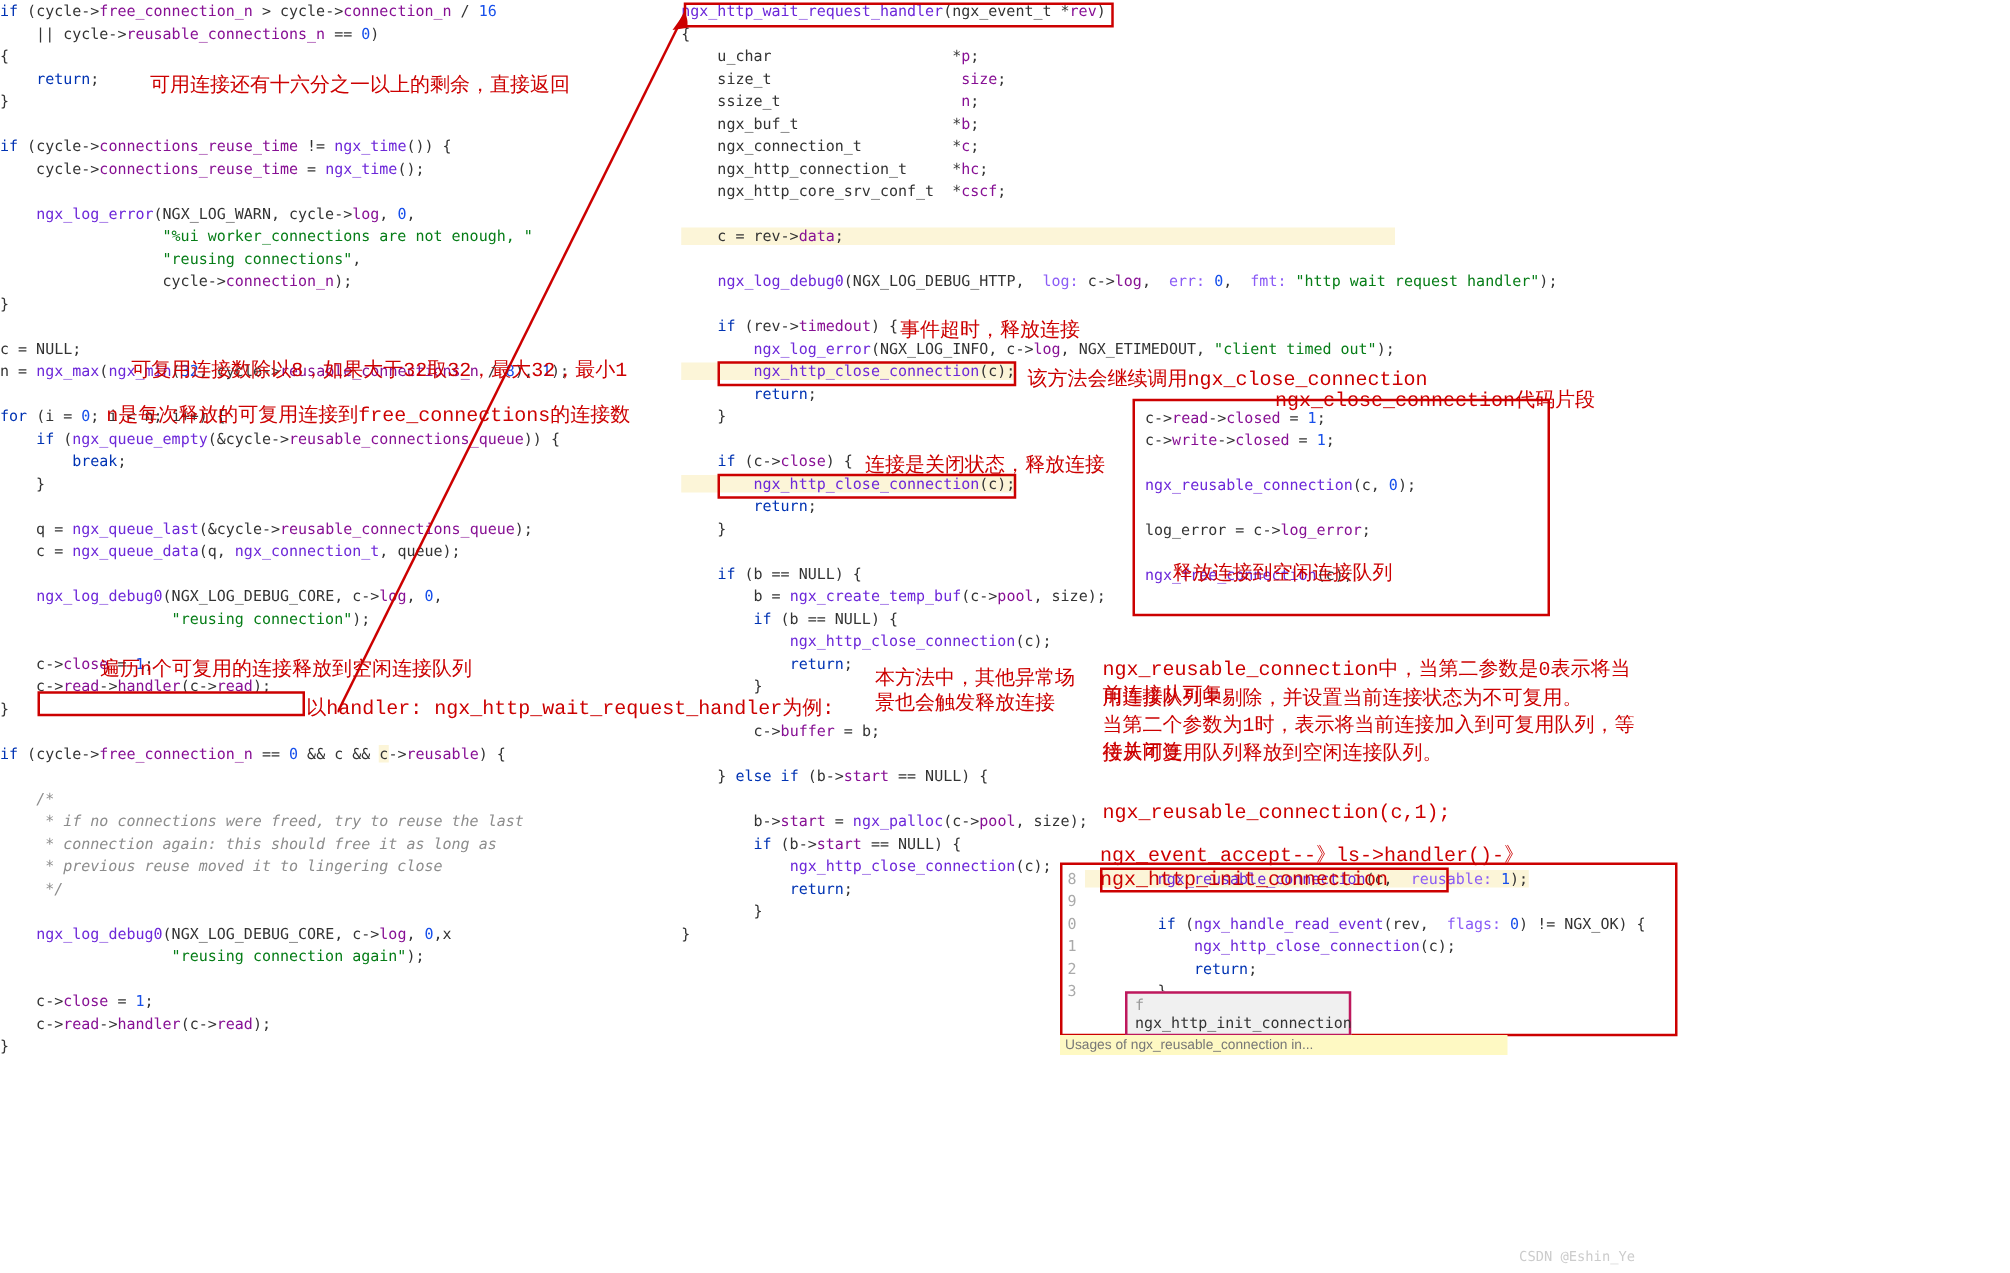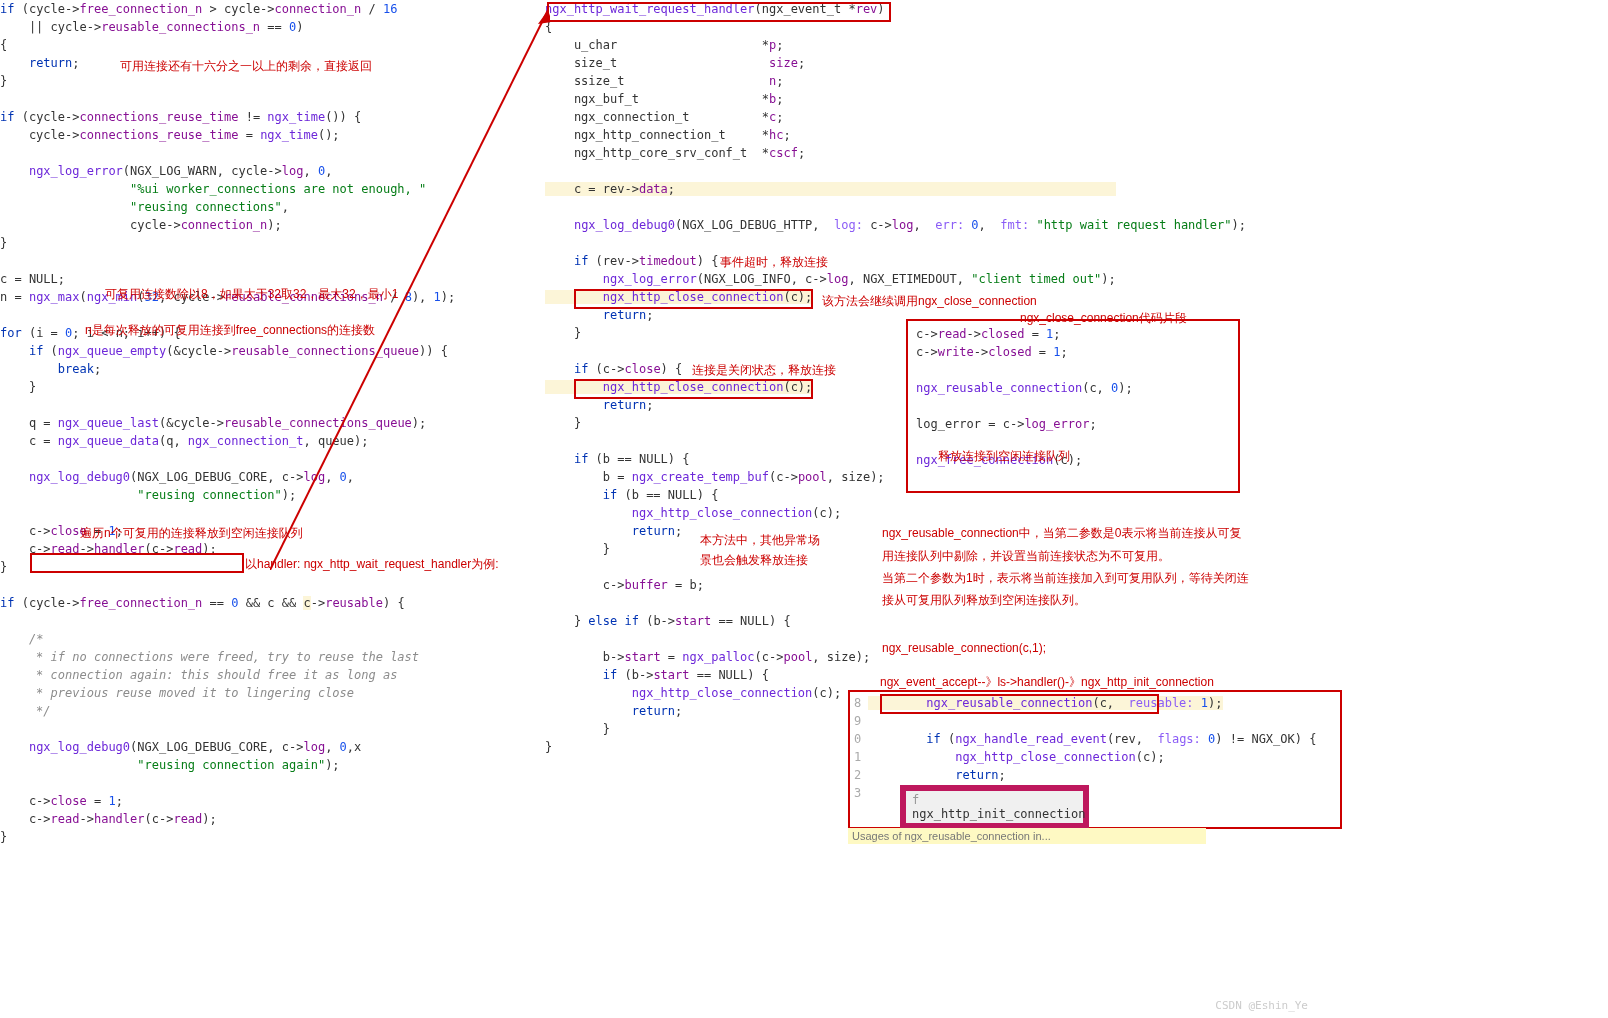--- a/index.html
+++ b/index.html
@@ -7,23 +7,23 @@
 .left{position:absolute;left:0;top:0;width:540px}
 .right{position:absolute;left:545px;top:0;width:800px}
 pre{margin:0;line-height:18px;white-space:pre}
 .kw{color:#0033b3}
 .fn{color:#6d28d9}
 .prop{color:#871094}
 .num{color:#1750eb}
 .str{color:#067d17}
 .param{color:#8b5cf6}
 .comment{color:#8c8c8c;font-style:italic}
-.anno{color:#c00;font-family:Liberation Sans, sans-serif;position:absolute;font-size:12px}
+.anno{color:#c00;font-family:Liberation Mono, monospace;position:absolute;font-size:16px}
 .box{border:2px solid #c00;position:absolute}
-.box2{position:absolute;border:6px solid #be185d;background:#f0f0f0;padding:2px 6px}
+.box2{position:absolute;border:2px solid #be185d;background:#f0f0f0;padding:2px 6px}
 .gutter{color:#aaa}
 .hl{background:#fcf5d8}
 .arrow{position:absolute;left:270px;top:10px;width:280px;height:560px;pointer-events:none}
 .watermark{position:absolute;right:8px;bottom:6px;color:#ccc;font-size:11px}
 .usages{position:absolute;left:848px;top:828px;width:350px;background:#fef9c3;font-family:sans-serif;font-size:11px;padding:2px 4px;color:#777}
 </style>
 </head>
 <body>
 
 <div class="container">

